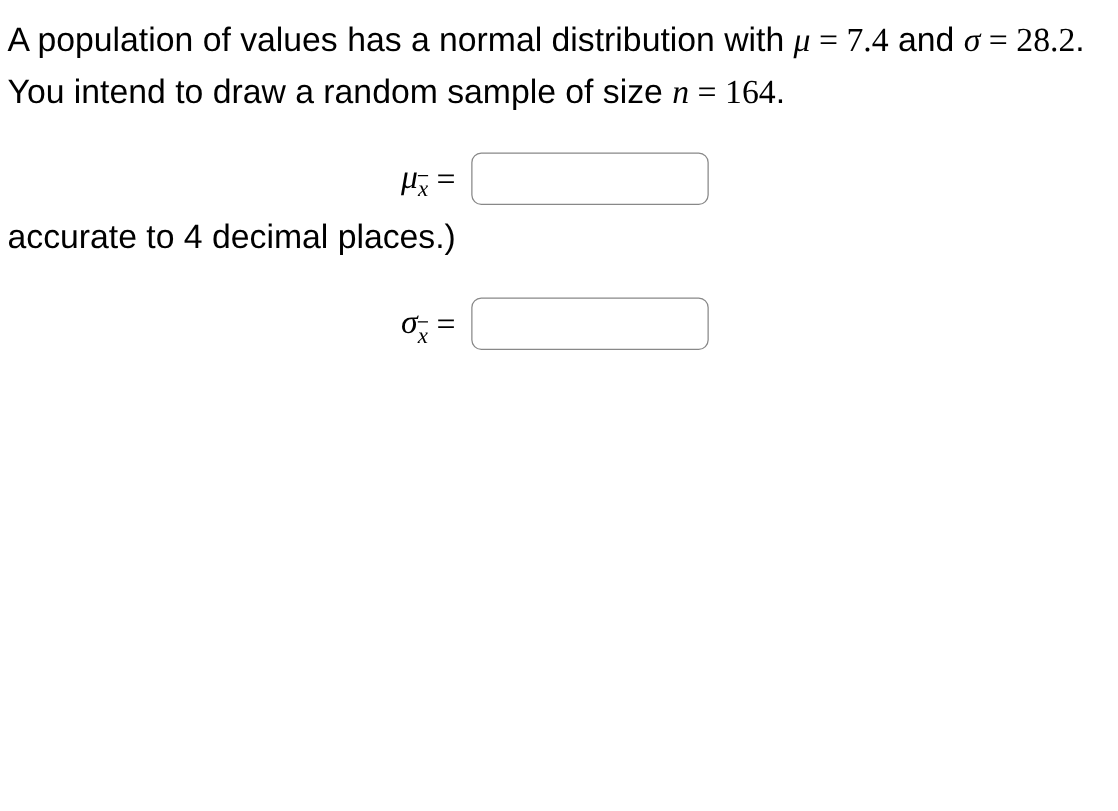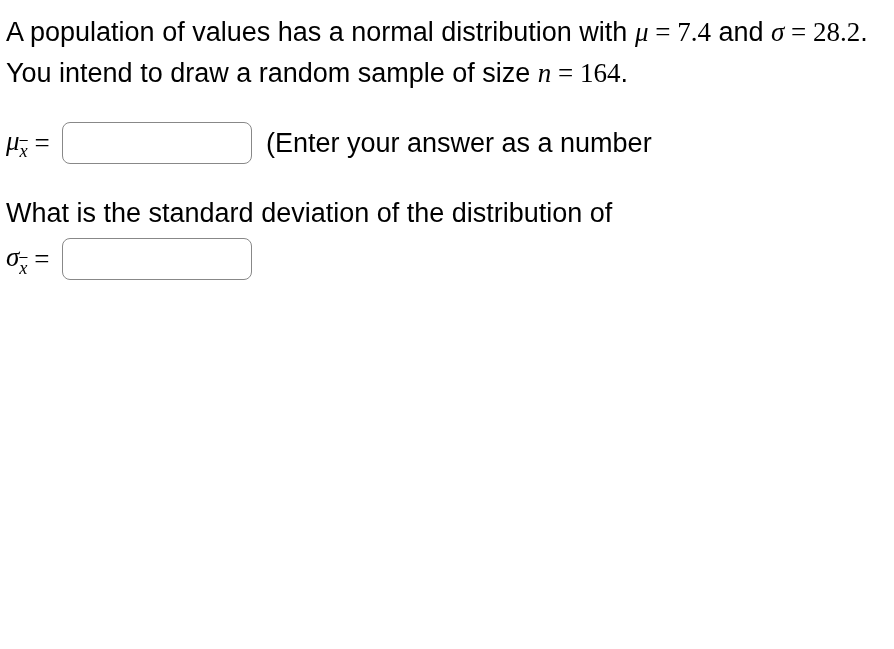--- a/index.html
+++ b/index.html
@@ -47,40 +47,40 @@
     .overline {
       text-decoration: overline;
       text-decoration-thickness: 1.2px;
     }
     .row {
       display: flex;
       align-items: center;
       flex-wrap: wrap;
       gap: 0;
       margin-bottom: 4px;
+      justify-content: center;
     }
     .row > span { white-space: pre; }
     .eqline { margin-top: 4px; }
   </style>
 </head>
 <body>
 
 <div class="paragraph">
   <span>A population of values has a normal distribution with </span><span class="math-var">μ</span><span class="math-sym"> = </span><span class="math-sym">7.4</span><span> and </span><span class="math-var">σ</span><span class="math-sym"> = </span><span class="math-sym">28.2</span><span>. You intend to draw a random sample of size </span><span class="math-var">n</span><span class="math-sym"> = </span><span class="math-sym">164</span><span>.</span>
 </div>
 
 <div class="paragraph">
   <div class="row eqline">
     <span class="math-var"><span>μ</span><span class="subscript overline">x</span></span>
     <span class="math-sym"> = </span>
     <input type="text" class="input-box" style="">
-    <span> (Enter your answer as a number</span>
   </div>
+  <div>accurate to 4 decimal places.)</div>
 </div>
 
 <div class="paragraph">
-  <div>What is the standard deviation of the distribution of</div>
   <div class="row eqline">
     <span class="math-var"><span>σ</span><span class="subscript overline">x</span></span>
     <span class="math-sym"> = </span>
     <input type="text" class="input-box" style="">
   </div>
 </div>
 
 </body></html>

